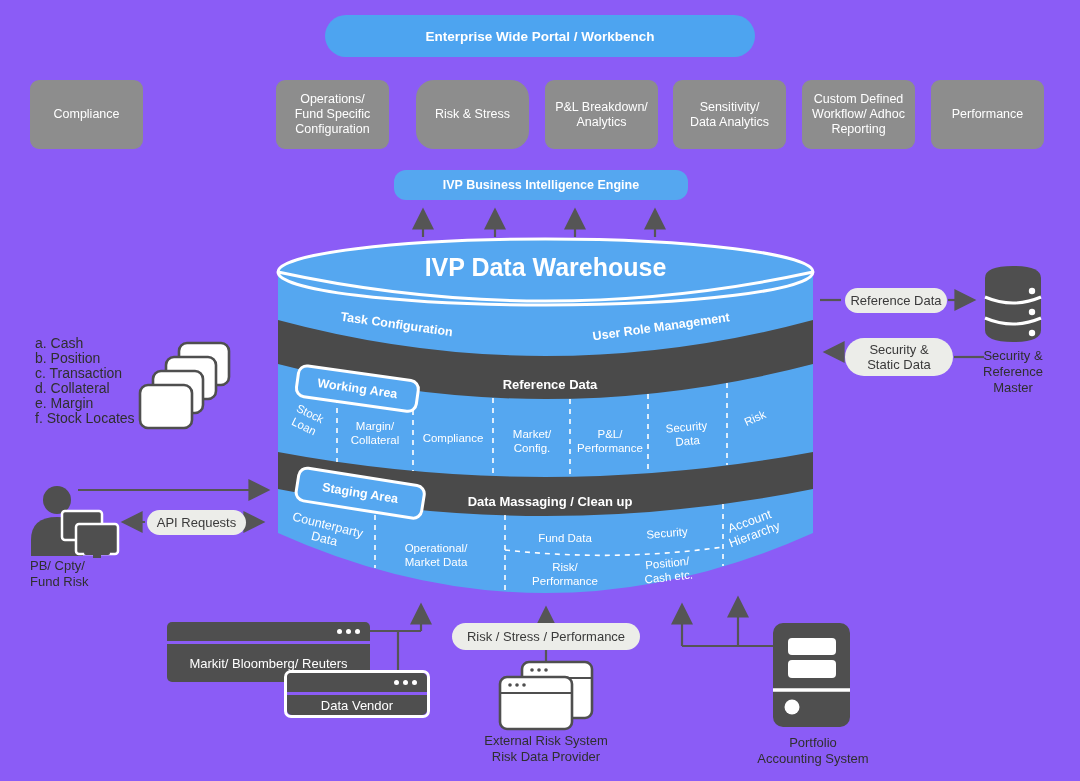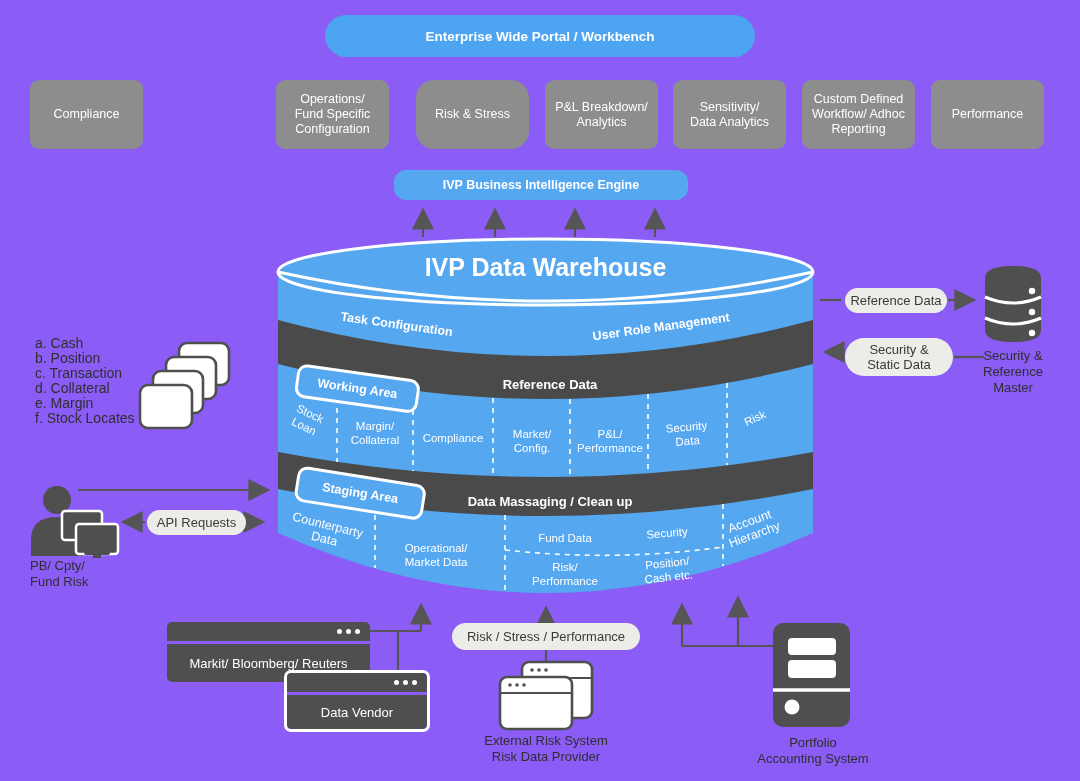--- a/index.html
+++ b/index.html
@@ -235,21 +235,21 @@
     <div class="body" style="height:38px;">Markit/ Bloomberg/ Reuters</div>
   </div>
   <div class="win" style="left:284px;top:670px;width:140px;border:3px solid #fff;border-radius:7px;">
     <div class="bar">
         <span class="dots">
           <i></i>
           <i></i>
           <i></i>
         </span>
       </div>
-    <div class="body" style="height:34px;">Data Vendor</div>
+    <div class="body" style="height:20px;">Data Vendor</div>
   </div>
 
   <div class="abs pill" style="left:452px;top:623px;width:188px;height:27px;">Risk / Stress / Performance</div>
   <div class="abs lbl ml ctr" style="left:466px;top:733px;width:160px;">External Risk System
 Risk Data Provider</div>
   <div class="abs lbl ml ctr" style="left:732px;top:735px;width:162px;">Portfolio
 Accounting System</div>
 
 </div>
 

